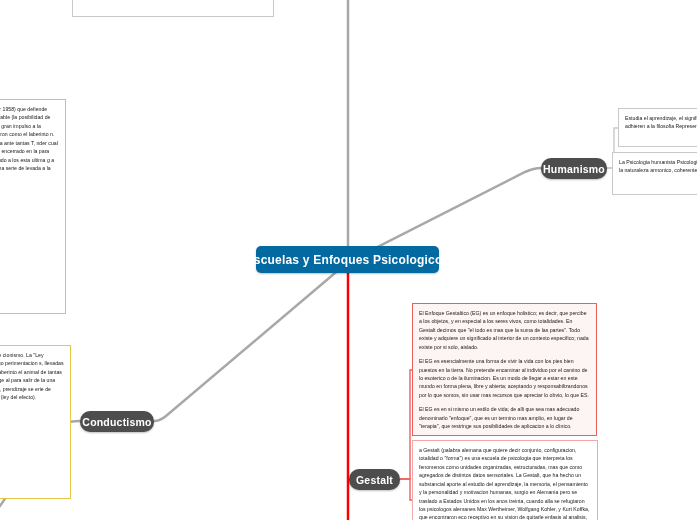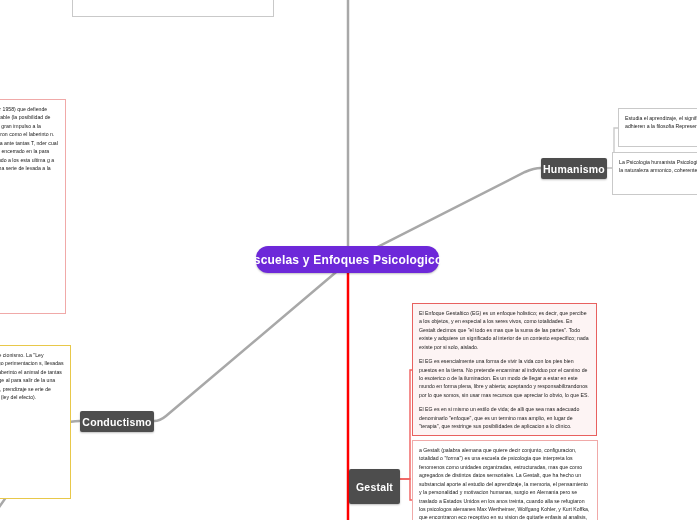--- a/index.html
+++ b/index.html
@@ -36,49 +36,49 @@
     font-weight: bold;
     letter-spacing: .2px;
     white-space: nowrap;
     color: #ffffff;
   }
   .node.root {
     left: 256px;
     top: 246px;
     width: 183px;
     height: 27px;
-    background: #6d28d9;
-    border-radius: 12px;
+    background: #0369a1;
+    border-radius: 5px;
     font-size: 12px;
     box-shadow: 0 1px 2px rgba(0,0,0,.25);
   }
   .node.branch {
     background: #4d4d4d;
-    border-radius: 2px;
+    border-radius: 10px;
     font-size: 10.5px;
     box-shadow: 0 1px 2px rgba(0,0,0,.25);
   }
   .node.humanismo {
     left: 541px;
     top: 158px;
     width: 66px;
     height: 21px;
   }
   .node.conductismo {
     left: 80px;
     top: 411px;
     width: 74px;
     height: 21px;
     justify-content: center;
   }
   .node.gestalt {
     left: 349px;
     top: 469px;
     width: 51px;
-    height: 35px;
+    height: 21px;
   }
 
   
   .note {
     position: absolute;
     box-sizing: border-box;
     background: #ffffff;
     font-size: 5.2px;
     line-height: 1.62;
     color: #1b1b1b;

